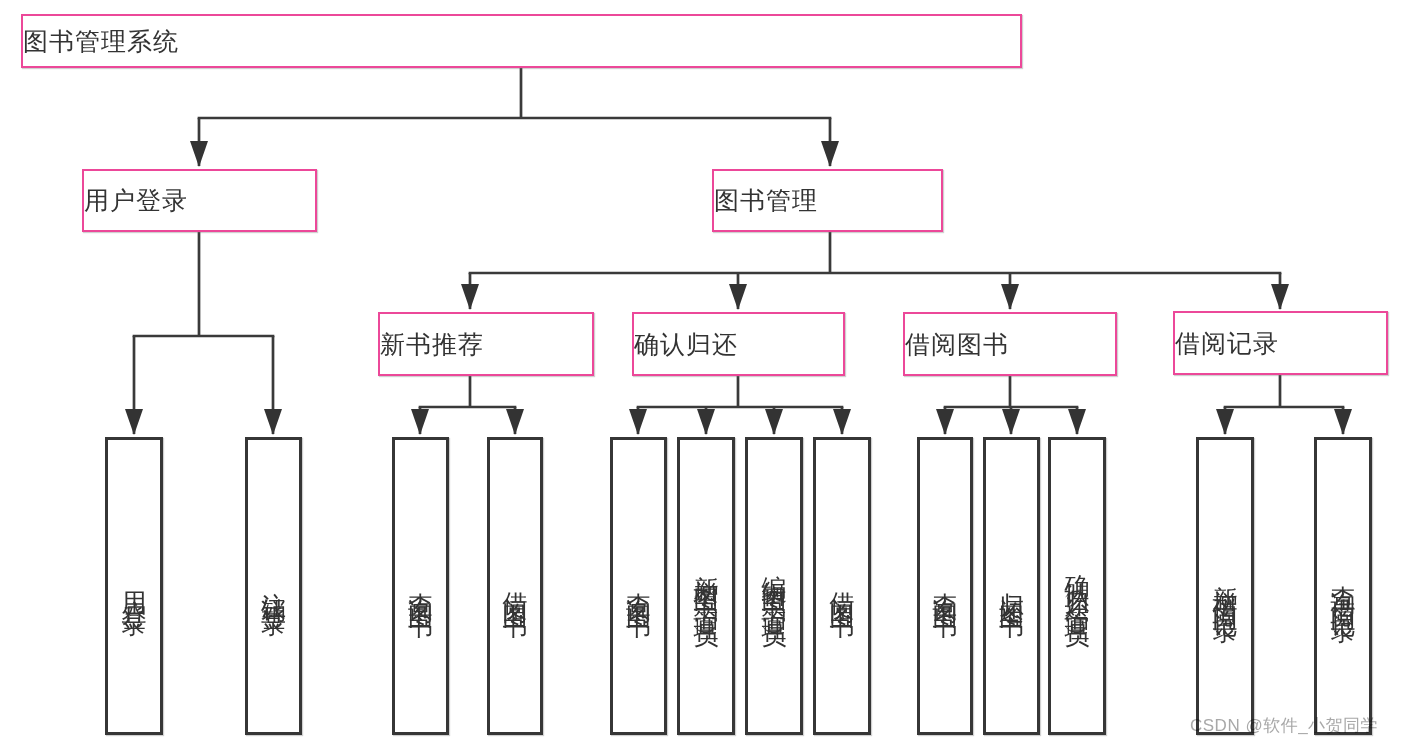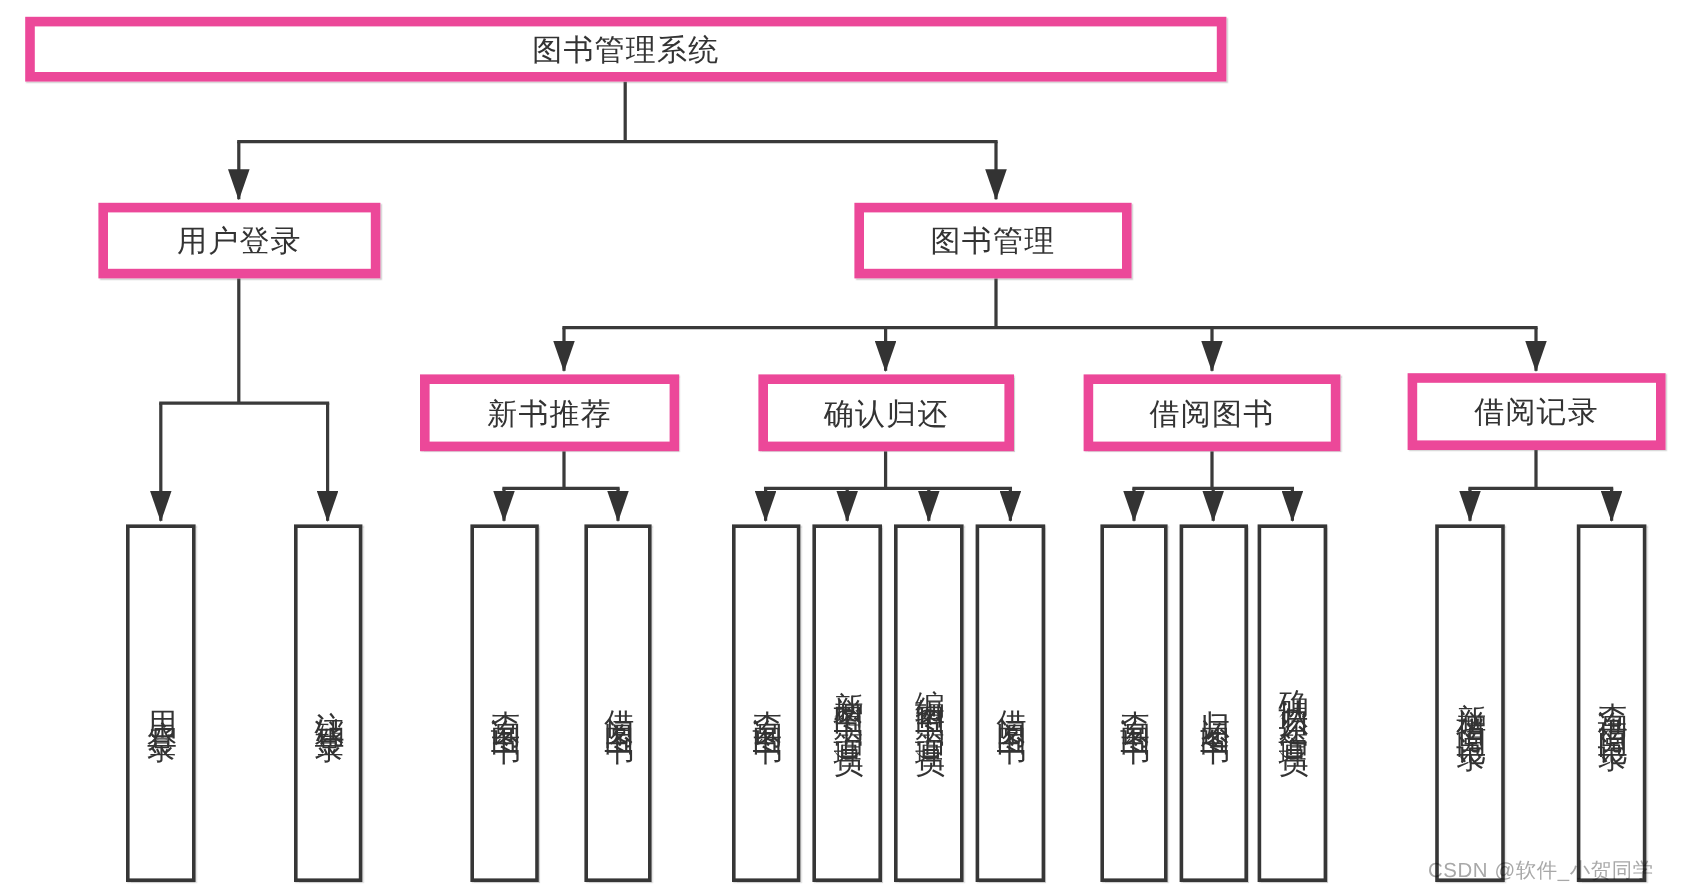--- a/index.html
+++ b/index.html
@@ -10,22 +10,22 @@
     font-family:"Liberation Sans", sans-serif;
     overflow:hidden;
   }
   svg.connectors{
     position:absolute;left:0;top:0;z-index:1;
   }
   .ln{stroke:#3a3a3a;stroke-width:2.7;fill:none;stroke-linecap:square;}
   .ar{stroke:#3a3a3a;stroke-width:2.7;fill:none;}
   .hbox{
     position:absolute;z-index:10;box-sizing:border-box;
-    border:8px solid #ec4899;background:#ffffff;
-    display:flex;align-items:center;justify-content:center;
+    border:2px solid #ec4899;background:#ffffff;
+    display:flex;align-items:center;
     font-size:25px;color:#333333;letter-spacing:1px;
     box-shadow:1px 1px 1px rgba(120,120,120,.35);
     white-space:nowrap;
   }
   .leaf{
     position:absolute;z-index:10;box-sizing:border-box;
     top:437px;height:298px;
     border:3px solid #363636;background:#ffffff;
     display:flex;align-items:center;justify-content:center;
     box-shadow:1px 1px 1px rgba(120,120,120,.35);
@@ -86,21 +86,21 @@
     <span>图书管理系统</span>
   </div>
 
   <div class="hbox" style="left:82px;top:169px;width:235px;height:63px;">
     <span>用户登录</span>
   </div>
   <div class="hbox" style="left:712px;top:169px;width:231px;height:63px;font-family:Liberation Serif, serif;">
     <span>图书管理</span>
   </div>
 
-  <div class="hbox" style="left:350px;top:312px;width:216px;height:64px;">
+  <div class="hbox" style="left:378px;top:312px;width:216px;height:64px;">
     <span>新书推荐</span>
   </div>
   <div class="hbox" style="left:632px;top:312px;width:213px;height:64px;">
     <span>确认归还</span>
   </div>
   <div class="hbox" style="left:903px;top:312px;width:214px;height:64px;">
     <span>借阅图书</span>
   </div>
   <div class="hbox" style="left:1173px;top:311px;width:215px;height:64px;">
     <span>借阅记录</span>

